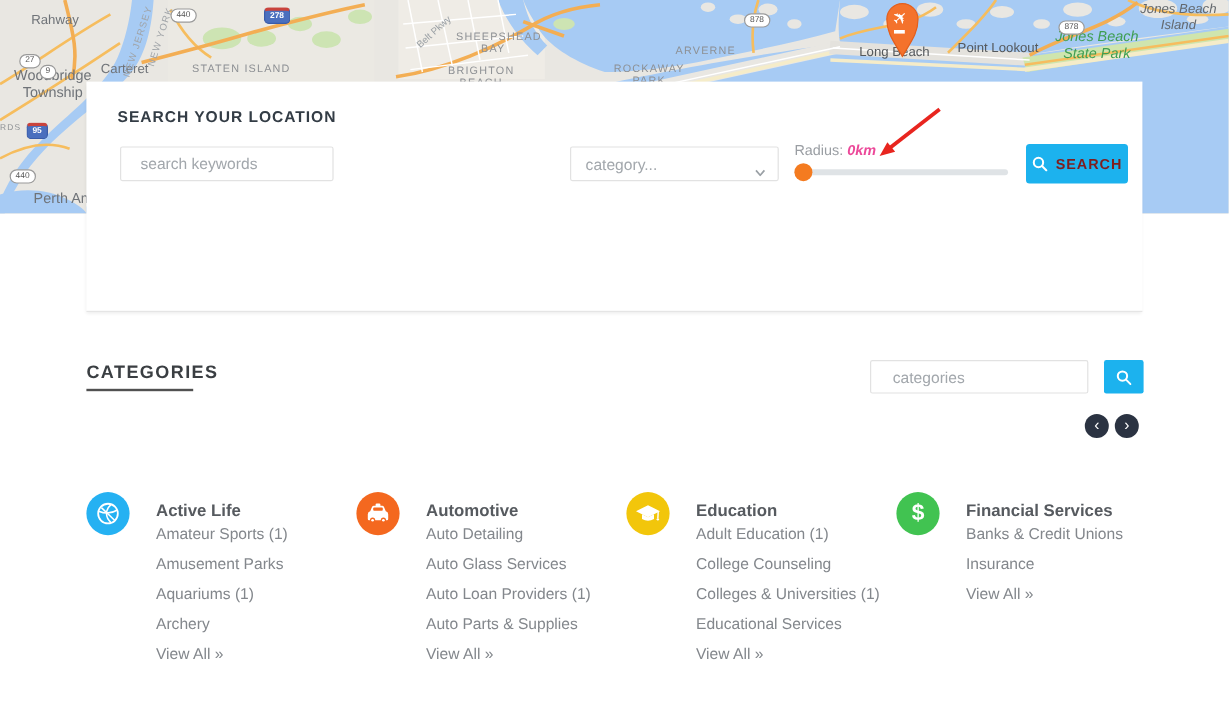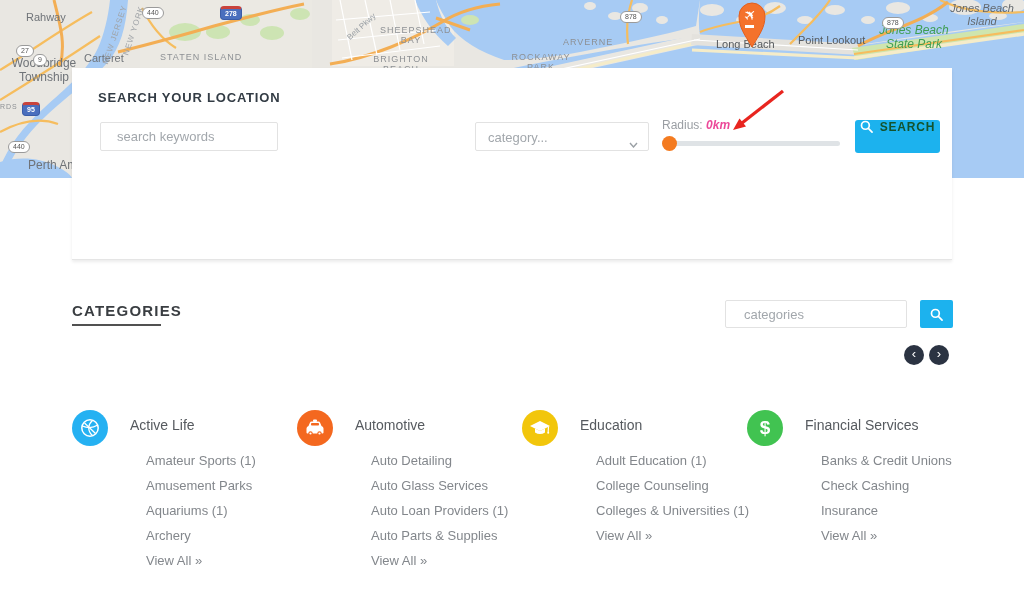--- a/index.html
+++ b/index.html
@@ -29,39 +29,39 @@
   #loc-wrap { position:absolute; left:215px; top:54px; width:179px; height:29px; }
   #loc-input { left:0; top:0; width:179px; height:29px; position:absolute; }
   #loc-icon { position:absolute; right:8px; top:7px; width:13px; height:16px; border:1px solid #b4b8bd; border-radius:2px; }
   #cat-select { position:absolute; left:403px; top:54px; width:174px; height:29px; border:1px solid #e2e2e2; border-radius:2px; background:#fff; }
   #cat-select .txt { position:absolute; left:12px; top:7px; font-size:13px; color:#a2a7ac; }
   #cat-select .chev { position:absolute; right:10px; top:11px; }
   #radius-label { position:absolute; left:590px; top:50px; font-size:12px; color:#9a9ea3; }
   #radius-label b { color:#ec4899; font-weight:700;font-style:italic; }
   #slider-track { position:absolute; left:590px; top:73px; width:178px; height:5px; background:#dfe3e6; border-radius:3px; }
   #slider-thumb { position:absolute; left:590px; top:68px; width:15px; height:15px; border-radius:50%; background:#f47b20; }
-  #search-btn { position:absolute; left:783px; top:52px; width:85px; height:33px; background:#1cb2ee; border:none; border-radius:3px; color:#14532d; font-size:12px; font-weight:600; letter-spacing:0.8px; cursor:pointer; font-family:"Liberation Sans",sans-serif; display:flex; align-items:flex-start; justify-content:center; gap:7px; }
+  #search-btn { position:absolute; left:783px; top:52px; width:85px; height:33px; background:#1cb2ee; border:none; border-radius:3px; color:#7f1d1d; font-size:12px; font-weight:600; letter-spacing:0.8px; cursor:pointer; font-family:"Liberation Sans",sans-serif; display:flex; align-items:center; justify-content:center; gap:7px; }
 
   
   #annot-arrow { position:absolute; left:723px; top:85px; width:70px; height:52px; }
   #annot-text { position:absolute; left:706px; top:161px; width:164px; text-align:center; font-family:"Liberation Serif", serif; font-size:17px; color:#1d66d1; }
 
   
   #cats-title { position:absolute; left:72px; top:302px; font-size:15px; font-weight:700; letter-spacing:1.2px; color:#3a3e42; }
   #cats-underline { position:absolute; left:72px; top:324px; width:89px; height:2px; background:#515151; }
   #cats-input { left:725px; top:300px; width:182px; height:28px; padding-left:18px; position:absolute; }
   #cats-btn { position:absolute; left:920px; top:300px; width:33px; height:28px; background:#1cb2ee; border:none; border-radius:2px; cursor:pointer; display:flex; align-items:center; justify-content:center; }
   .navcirc { position:absolute; top:345px; width:20px; height:20px; border-radius:50%; background:#2b3342; color:#fff; font-size:13px; line-height:18px; text-align:center; cursor:pointer; }
   #nav-prev { left:904px; }
   #nav-next { left:929px; }
 
   .cat-col { position:absolute; top:408px; width:222px; height:165px; }
   .cat-icon { position:absolute; left:0; top:2px; width:36px; height:36px; border-radius:50%; display:flex; align-items:center; justify-content:center; }
-  .cat-title { position:absolute; left:58px; top:9px; font-size:14px; font-weight:400; color:#565a5f; cursor:pointer; }
-  .cat-items { position:absolute; left:58px; top:40px;margin-left:16px; }
+  .cat-title { position:absolute; left:58px; top:9px; font-size:14px; font-weight:700; color:#565a5f; cursor:pointer; }
+  .cat-items { position:absolute; left:58px; top:24px; }
   .cat-item { height:25px; line-height:25px; font-size:13px; color:#83878c; cursor:pointer; white-space:nowrap; }
   .dollar { color:#fff; font-size:19px; font-weight:700; }
 </style>
 </head>
 <body>
 
 <div id="stage">
 
   <div id="map">
     <svg width="1024" height="178" viewBox="0 0 1024 178">
@@ -273,30 +273,30 @@
           <path d="M 7,12.5 L 7,16.5 Q 12,19.5 17,16.5 L 17,12.5 L 12,15 Z" fill="#fff"></path>
           <line x1="20.5" y1="10.5" x2="20.2" y2="16" stroke="#fff" stroke-width="1.2"></line>
           <circle cx="20.2" cy="16.8" r="1" fill="#fff"></circle>
         </svg>
     </div>
     <div class="cat-title">Education</div>
     <div class="cat-items">
       <div class="cat-item">Adult Education (1)</div>
       <div class="cat-item">College Counseling</div>
       <div class="cat-item">Colleges &amp; Universities (1)</div>
+      <div class="cat-item">Educational Services</div>
       <div class="cat-item">View All »</div>
     </div>
   </div>
 
   <div class="cat-col" style="left:747px">
     <div class="cat-icon" style="background:#41c351">
       <span class="dollar">$</span>
     </div>
     <div class="cat-title">Financial Services</div>
     <div class="cat-items">
       <div class="cat-item">Banks &amp; Credit Unions</div>
-      <div class="cat-item">Check Cashing</div>
       <div class="cat-item">Insurance</div>
       <div class="cat-item">View All »</div>
     </div>
   </div>
 
 </div>
 
 </body></html>

